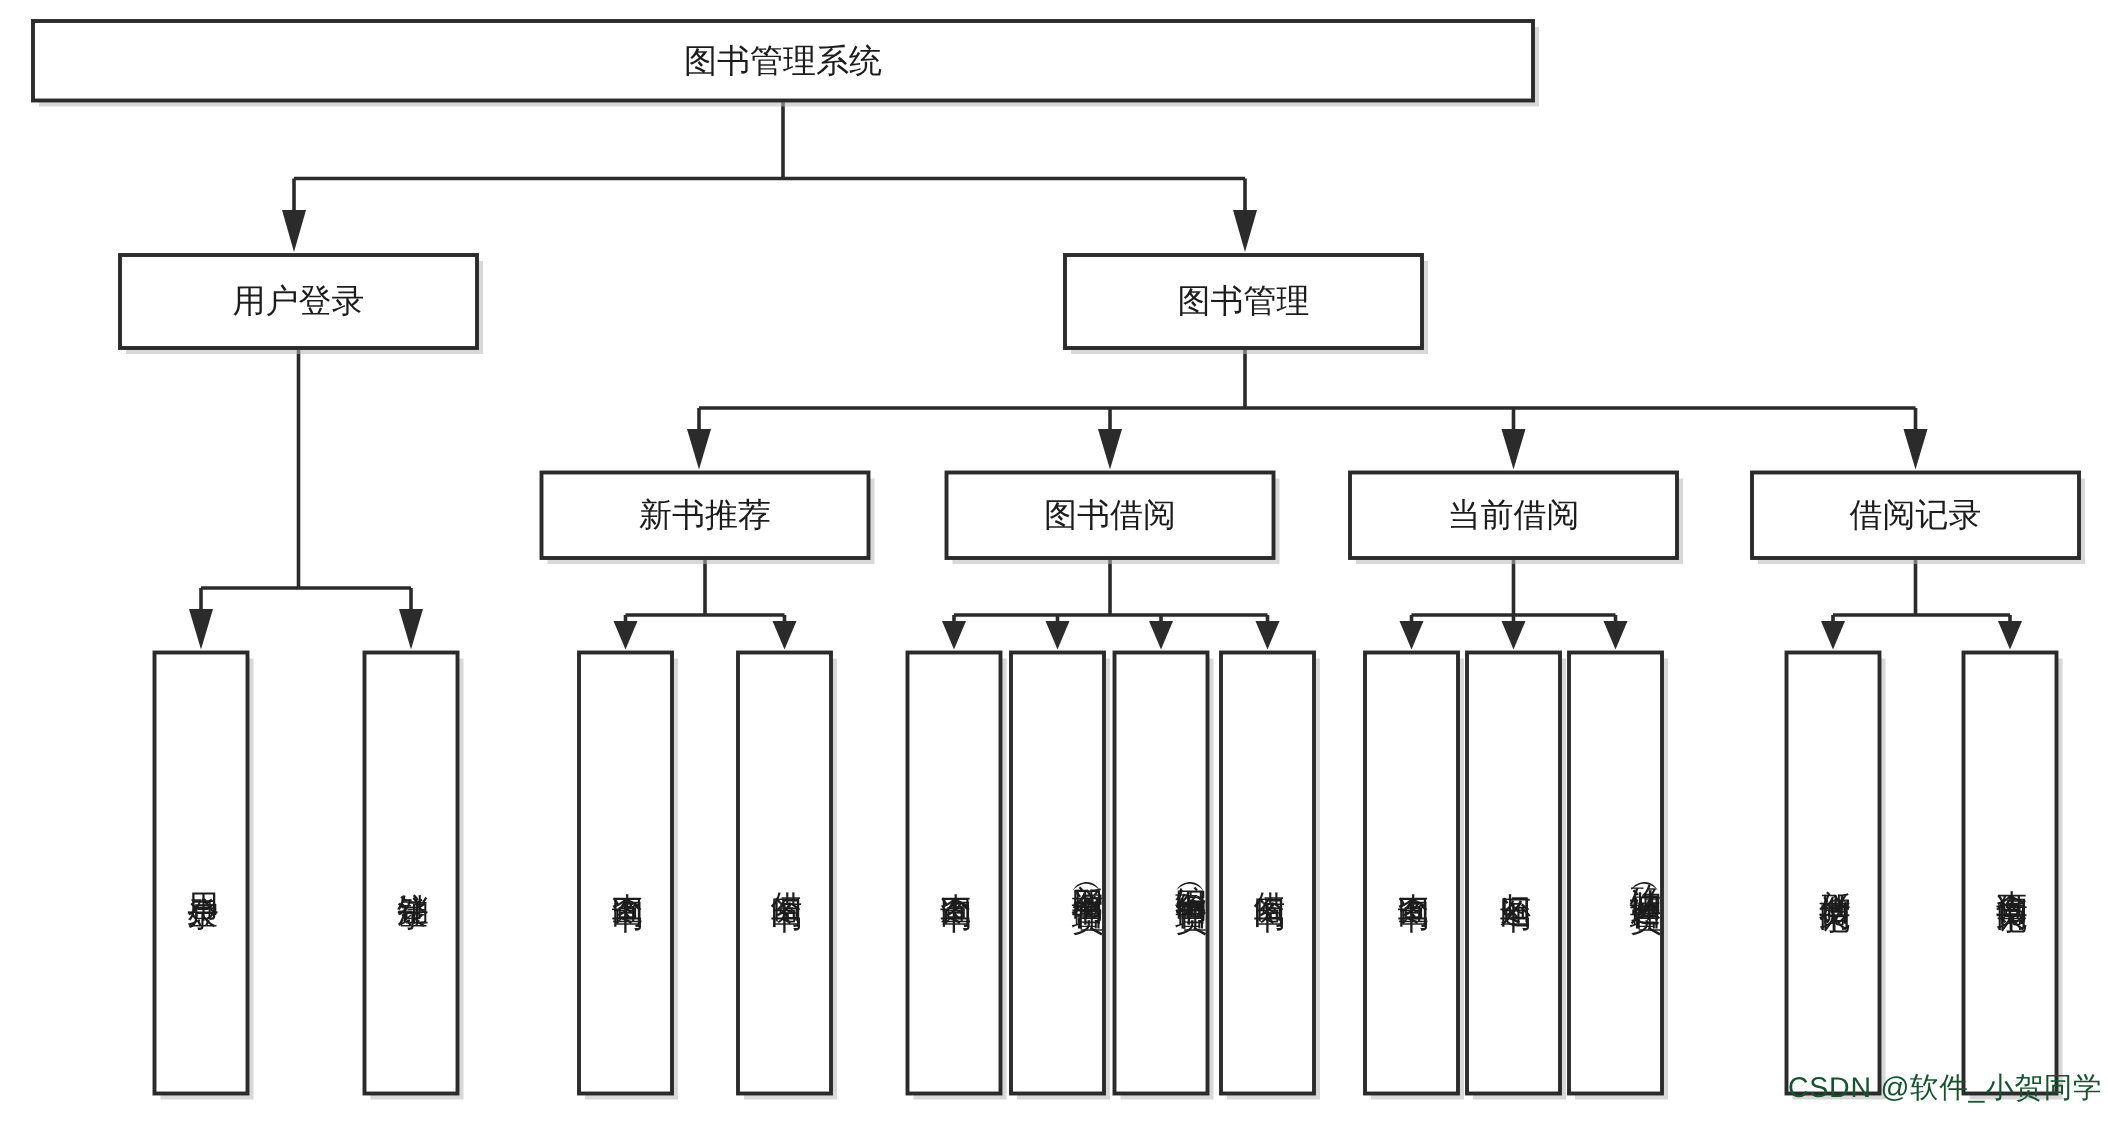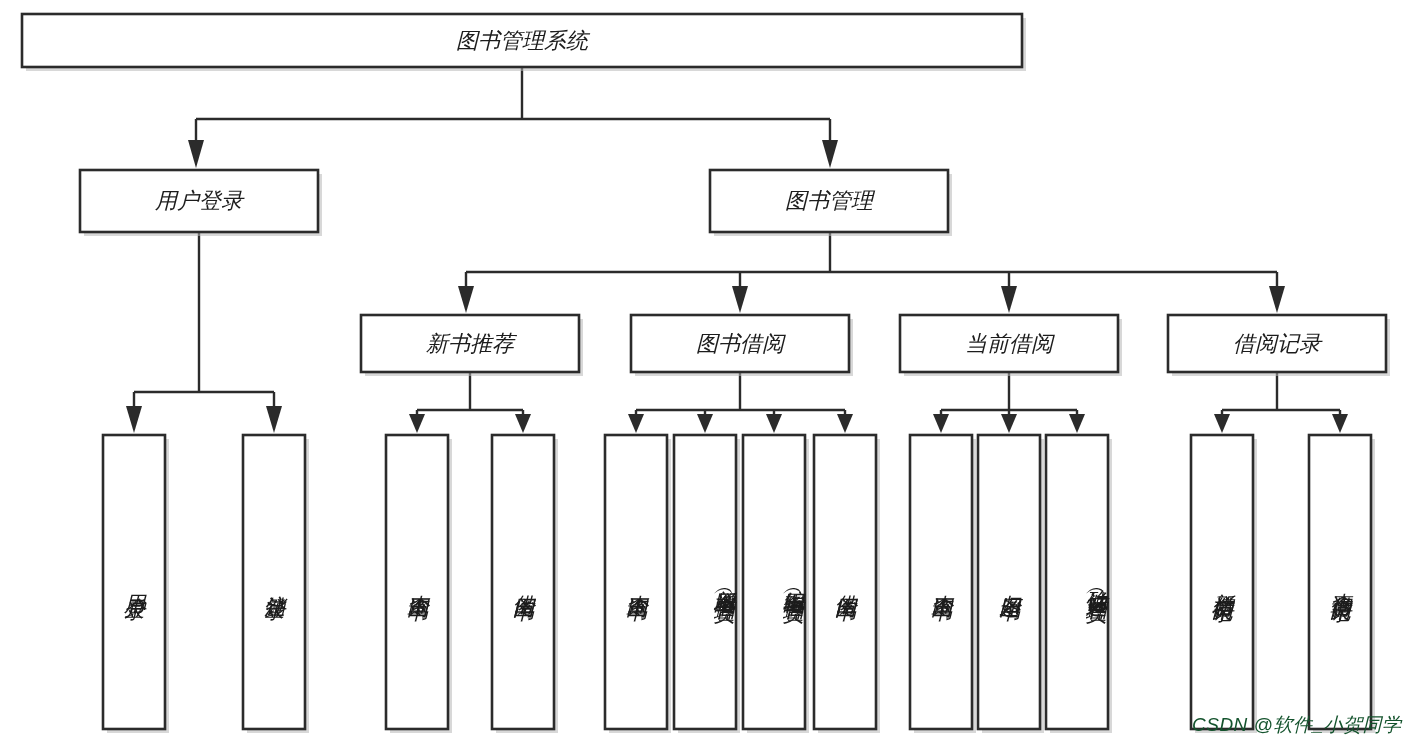--- a/index.html
+++ b/index.html
@@ -11,21 +11,20 @@
     width: 1405px;
     height: 747px;
     font-family: "Liberation Sans", "DejaVu Sans", sans-serif;
     overflow: hidden;
   }
   #diagram-root {
     position: relative;
     width: 1275px;
     height: 747px;
     background: #ffffff;
-    font-style: italic;
   }
   svg#tree-svg {
     position: absolute;
     left: 0;
     top: 0;
     width: 1405px;
     height: 747px;
   }
   .node-box {
     fill: #ffffff;

